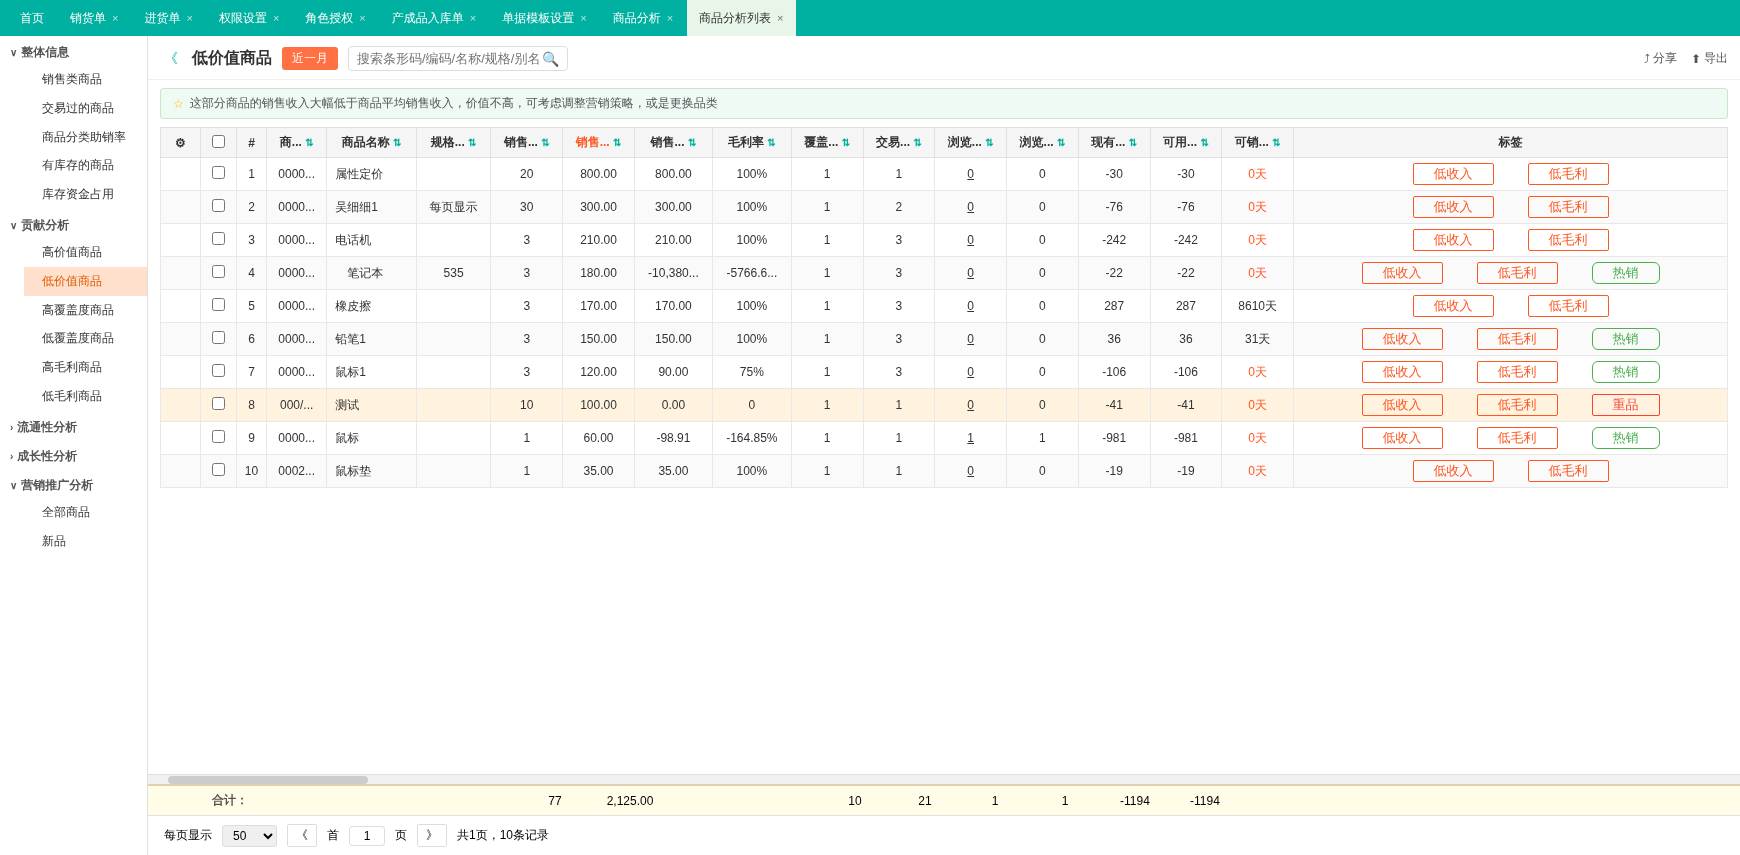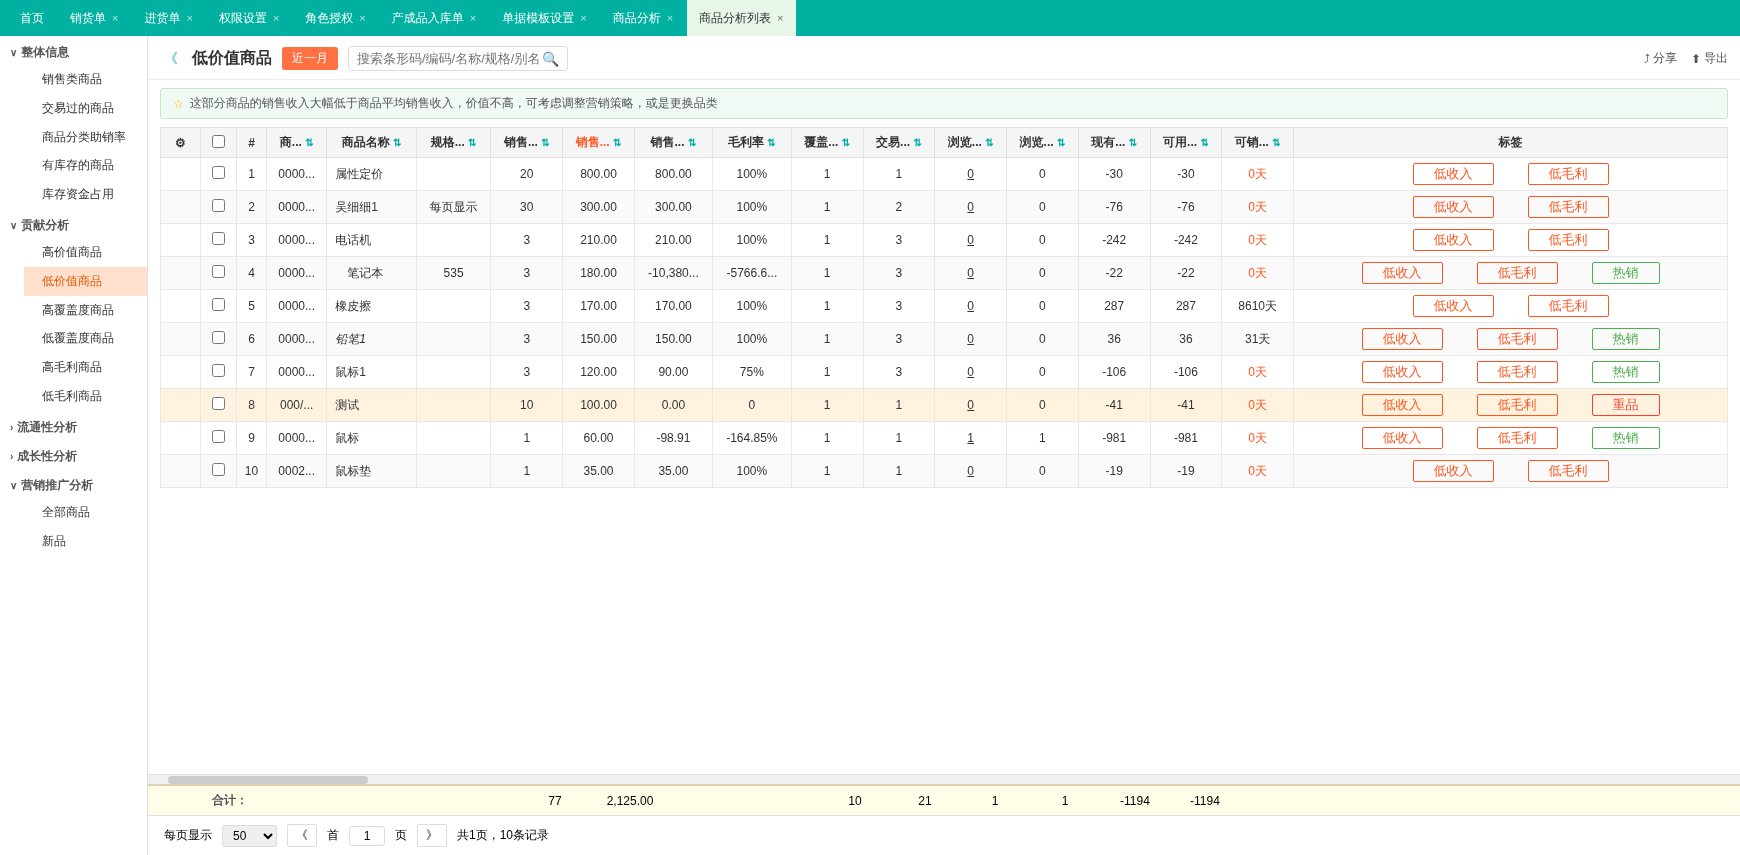--- a/index.html
+++ b/index.html
@@ -174,21 +174,21 @@
 
     .tag {
       display: inline-block;
       border: 1px solid;
       border-radius: 2px;
       padding: 1px 20px;
       font-size: 13px;
       margin: 0 17px;
     }
     .tag-orange { color: #ff5722; border-color: #ff5722; }
-    .tag-green { color: #4caf50; border-color: #4caf50; }
+    .tag-green { color: #4caf50; border-color: #4caf50; border-radius: 6px; }
     .tag-red { color: #f44336; border-color: #f44336; }
 
     .underline-link { text-decoration: underline; cursor: pointer; color: #333; }
 
     
     .footer-totals {
       background: #fffde7;
       border-top: 2px solid #e0d0b0;
       padding: 6px 12px;
       display: flex;
@@ -505,21 +505,21 @@
     <td>287</td>
     <td>287</td>
     <td style="color:#333">8610天</td>
     <td><span class="tag tag-orange">低收入</span><span class="tag tag-orange">低毛利</span></td>
   </tr>
             <tr>
     <td></td>
     <td><input type="checkbox" style=""></td>
     <td>6</td>
     <td>0000...</td>
-    <td style="text-align:left;padding-left:8px;font-style:italic;">铅笔1</td>
+    <td style="text-align:left;padding-left:8px;">铅笔1</td>
     <td></td>
     <td>3</td>
     <td>150.00</td>
     <td>150.00</td>
     <td>100%</td>
     <td>1</td>
     <td>3</td>
     <td><span class="underline-link">0</span></td>
     <td>0</td>
     <td>36</td>

